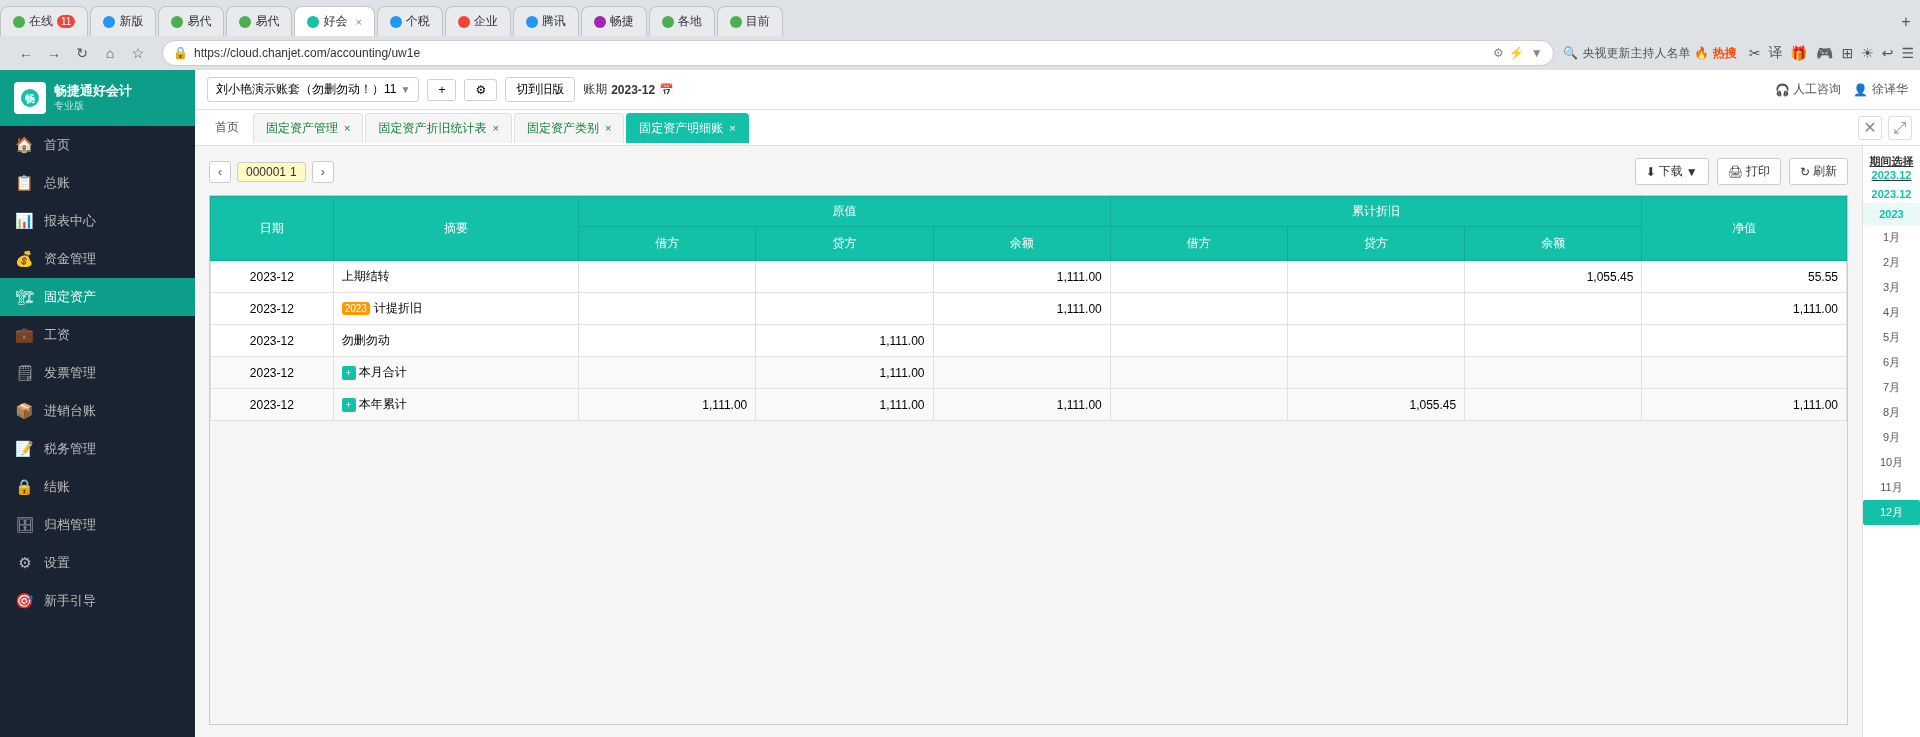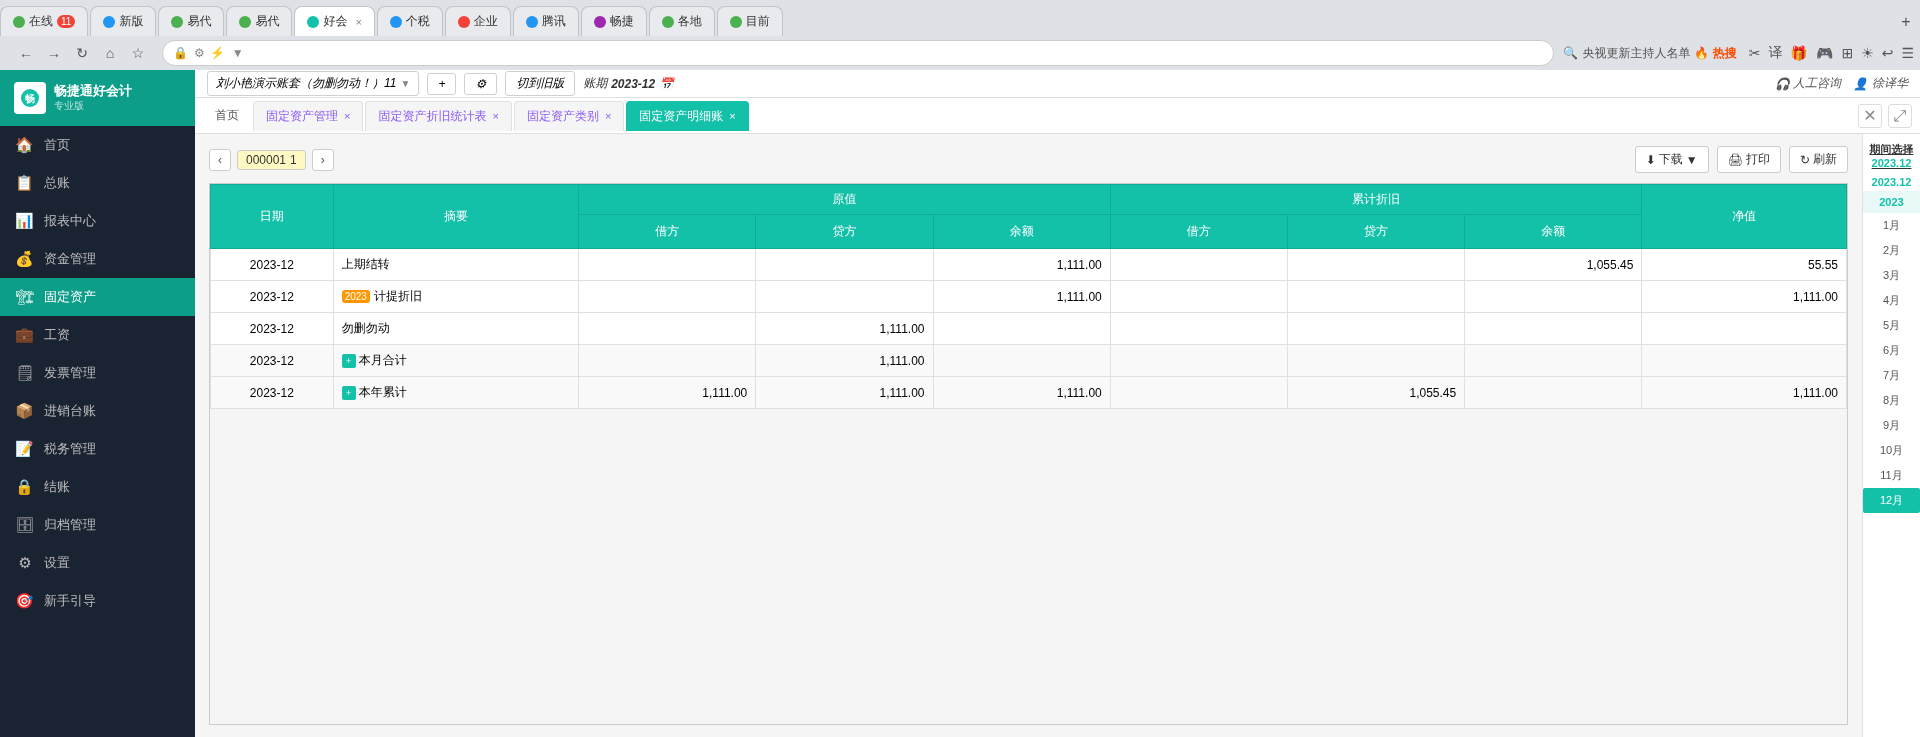--- a/index.html
+++ b/index.html
@@ -27,32 +27,32 @@
     .sidebar-nav { flex: 1; overflow-y: auto; }
     .sidebar-item { display: flex; align-items: center; gap: 10px; padding: 10px 16px; cursor: pointer; color: #bbb; transition: background 0.2s; }
     .sidebar-item.active { background: #0d9e8a; color: white; }
     .sidebar-item-icon { width: 18px; height: 18px; display: flex; align-items: center; justify-content: center; font-size: 15px; }
     .sidebar-item-label { font-size: 13px; }
 
     
     .main-content { flex: 1; display: flex; flex-direction: column; background: #f5f5f5; overflow: hidden; }
 
     
-    .top-bar { display: flex; align-items: center; height: 28px; background: #fff; border-bottom: 1px solid #e0e0e0; padding: 0 12px; gap: 8px; font-style: italic; }
+    .top-bar { display: flex; align-items: center; height: 40px; background: #fff; border-bottom: 1px solid #e0e0e0; padding: 0 12px; gap: 8px; }
     .account-selector { display: flex; align-items: center; gap: 4px; padding: 3px 8px; border: 1px solid #d0d0d0; border-radius: 3px; cursor: pointer; font-size: 12px; }
     .account-selector .arrow { color: #888; font-size: 10px; }
     .top-bar-btn { display: flex; align-items: center; gap: 3px; padding: 3px 10px; border: 1px solid #d0d0d0; border-radius: 3px; cursor: pointer; font-size: 12px; background: white; }
     .period-display { display: flex; align-items: center; gap: 4px; font-size: 12px; color: #333; }
     .top-bar-right { margin-left: auto; display: flex; align-items: center; gap: 12px; font-size: 12px; color: #555; }
     .top-bar-right .service-btn { display: flex; align-items: center; gap: 3px; cursor: pointer; color: #555; }
     .user-avatar { display: flex; align-items: center; gap: 4px; cursor: pointer; }
 
     
     .tabs-bar { display: flex; align-items: center; height: 36px; background: #fff; border-bottom: 1px solid #e0e0e0; padding: 0 8px; gap: 2px; }
-    .app-tab { display: flex; align-items: center; height: 30px; padding: 0 12px; border-radius: 4px 4px 0 0; cursor: pointer; font-size: 12px; color: #8b5cf6; border: 1px solid #e0e0e0; border-bottom: none; background: #f5f5f5; gap: 4px; white-space: nowrap; }
+    .app-tab { display: flex; align-items: center; height: 30px; padding: 0 12px; border-radius: 4px 4px 0 0; cursor: pointer; font-size: 12px; color: #15803d; border: 1px solid #e0e0e0; border-bottom: none; background: #f5f5f5; gap: 4px; white-space: nowrap; }
     .app-tab.active { background: #13c0a8; color: white; border-color: #13c0a8; }
     .app-tab .tab-x { font-size: 11px; color: inherit; margin-left: 2px; cursor: pointer; }
     .app-tab.plain { background: transparent; border: none; color: #555; }
     .tabs-bar-right { margin-left: auto; display: flex; align-items: center; gap: 6px; }
     .tabs-bar-icon { width: 24px; height: 24px; display: flex; align-items: center; justify-content: center; cursor: pointer; color: #888; font-size: 16px; border: 1px solid #ddd; border-radius: 3px; }
 
     
     .content-area { flex: 1; display: flex; overflow: hidden; }
     .ledger-content { flex: 1; padding: 12px 14px; overflow: hidden; display: flex; flex-direction: column; }
 
@@ -148,20 +148,21 @@
   <div style="display:flex;align-items:center;height:34px;background:#dee1e6;padding:0 6px;gap:4px;">
     <div class="nav-buttons">
       <div class="nav-btn">←</div>
       <div class="nav-btn">→</div>
       <div class="nav-btn">↻</div>
       <div class="nav-btn">⌂</div>
       <div class="nav-btn">☆</div>
     </div>
     <div style="display:flex;align-items:center;flex:1;background:white;border-radius:14px;height:26px;padding:0 10px;gap:6px;border:1px solid #ccc;">
       <span style="color:#4caf50;font-size:12px;">🔒</span>
+      <span style="font-size:12px;color:#333;flex:1;cursor:text;">https://cloud.chanjet.com/accounting/uw1e</span>
       <span style="color:#888;font-size:12px;">⚙</span>
       <span style="color:#888;font-size:12px;">⚡</span>
       <span style="color:#888;font-size:12px;">▼</span>
     </div>
     <div style="display:flex;align-items:center;gap:4px;margin-left:6px;">
       <span style="font-size:12px;color:#888;">🔍</span>
       <span style="font-size:12px;color:#555;">央视更新主持人名单</span>
       <span style="color:#ff4b00;font-size:12px;font-weight:bold;">🔥 热搜</span>
     </div>
     <div style="display:flex;align-items:center;gap:8px;margin-left:8px;">

